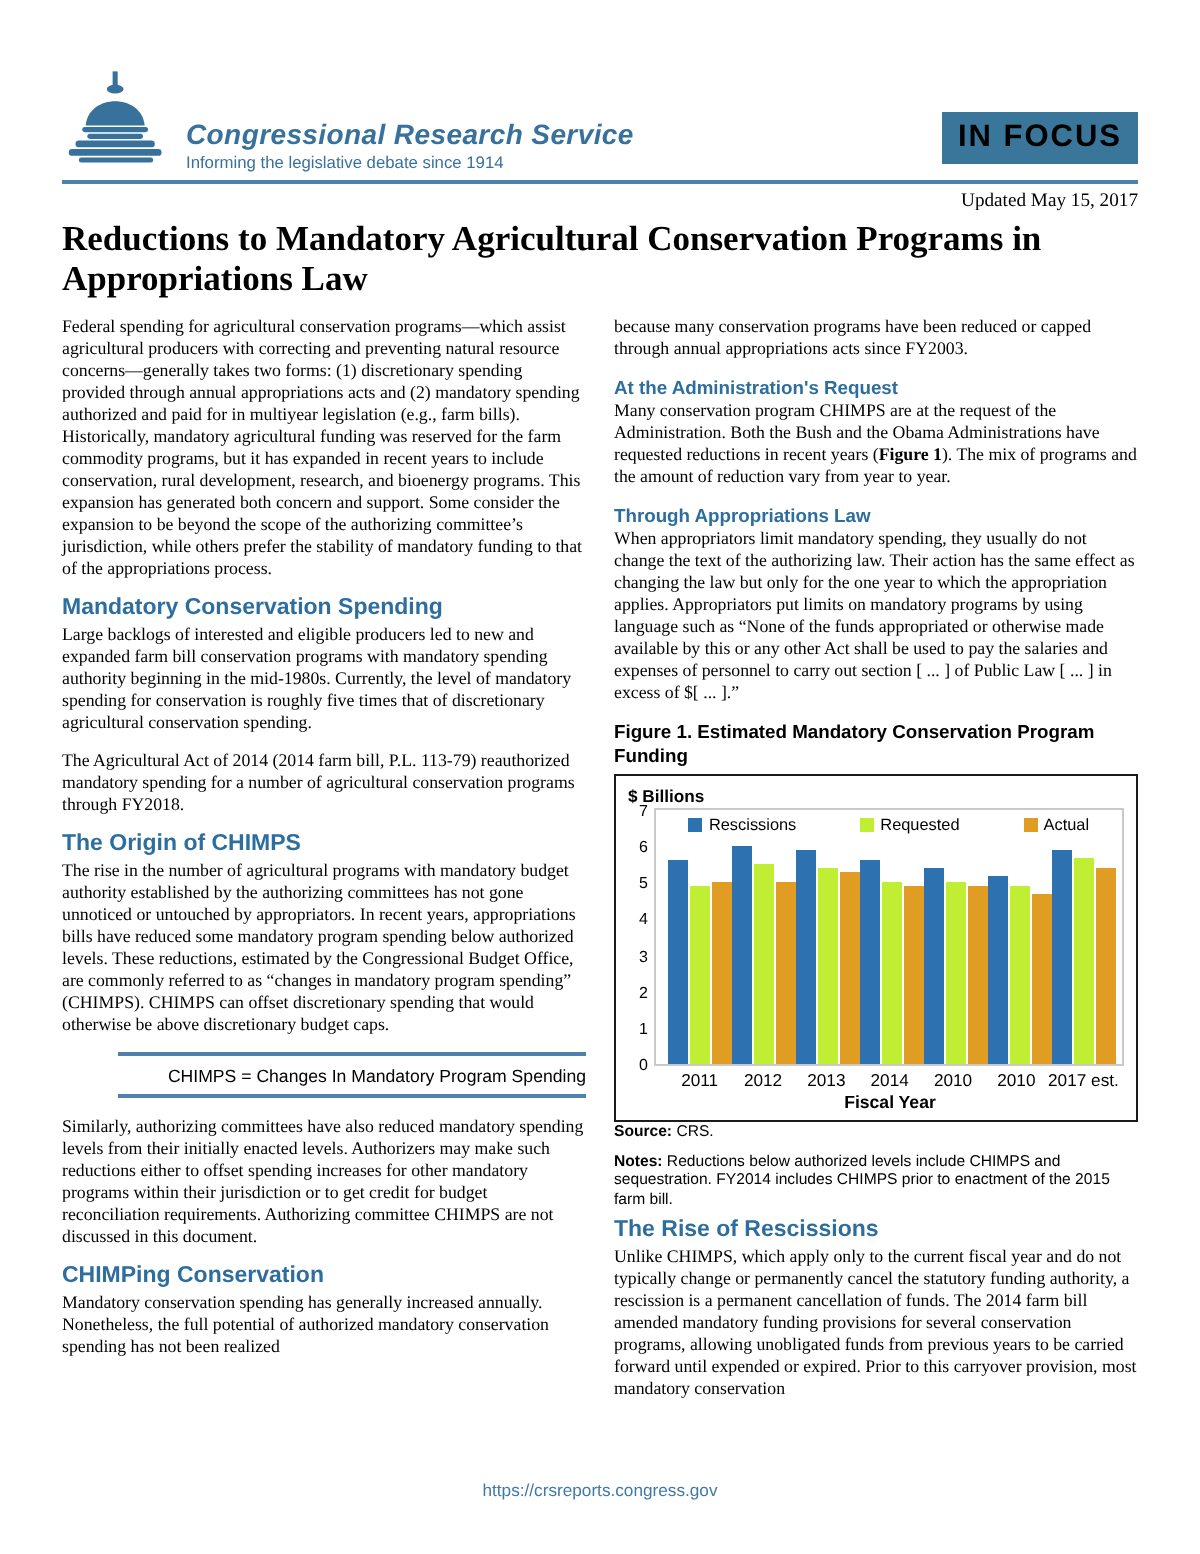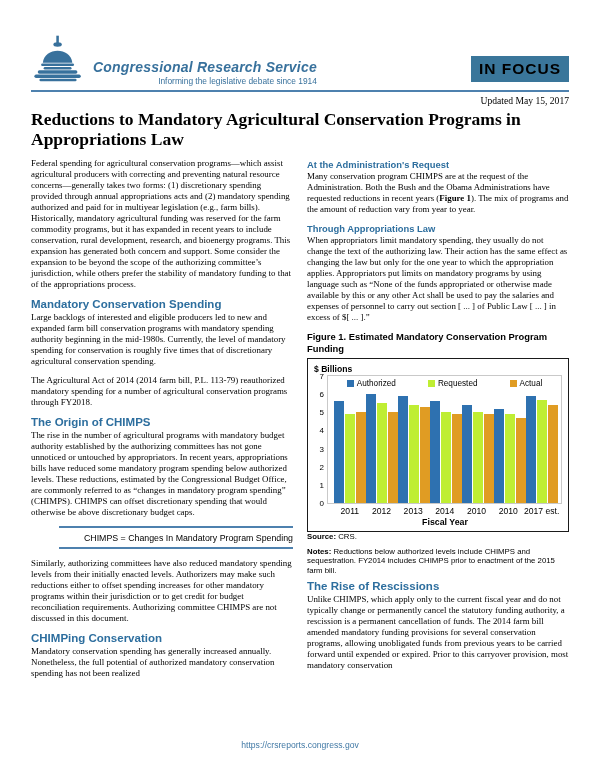--- a/index.html
+++ b/index.html
@@ -7,21 +7,21 @@
     width:600px;height:777px;position:relative;background:#ffffff;overflow:hidden;
     font-family:"Liberation Serif",serif;color:#000;
     -webkit-font-smoothing:antialiased;
   }
   .page{padding:26px 31px 0 31px;}
 
   
   .hdr{display:flex;justify-content:space-between;align-items:flex-end;height:62px;}
   .brand{display:flex;align-items:flex-end;gap:8px;}
   .brand svg{display:block;}
-  .brand-text{padding-bottom:2px;text-align:right;}
+  .brand-text{padding-bottom:2px;}
   .org{font-family:"Liberation Sans",sans-serif;font-weight:bold;font-style:italic;
        font-size:14px;color:#38719C;letter-spacing:.2px;line-height:15px;}
   .tagline{font-family:"Liberation Sans",sans-serif;font-size:8.4px;color:#38719C;
        line-height:10px;margin-top:1px;}
   .badge{width:98px;height:26px;background:#3A769A;color:#000000;margin-bottom:6px;
        font-family:"Liberation Sans",sans-serif;font-weight:bold;font-size:15.5px;
        display:flex;align-items:center;justify-content:center;letter-spacing:1px;}
   .hdr-rule{border:none;border-top:2px solid #4E81AE;margin:2px 0 0 0;}
   .updated{text-align:right;font-size:9.6px;margin:3px 0 3px 0;}
   .doc-title{font-size:17.5px;font-weight:bold;line-height:20px;margin:1px 0 9px 0;}
@@ -114,20 +114,21 @@
 
       <div class="callout">CHIMPS = Changes In Mandatory Program Spending</div>
 
       <p>Similarly, authorizing committees have also reduced mandatory spending levels from their initially enacted levels. Authorizers may make such reductions either to offset spending increases for other mandatory programs within their jurisdiction or to get credit for budget reconciliation requirements. Authorizing committee CHIMPS are not discussed in this document.</p>
 
       <h2 class="sec">CHIMPing Conservation</h2>
       <p>Mandatory conservation spending has generally increased annually. Nonetheless, the full potential of authorized mandatory conservation spending has not been realized</p>
     </div>
 
     <div class="col">
+      <p>because many conservation programs have been reduced or capped through annual appropriations acts since FY2003.</p>
 
       <h3 class="sub">At the Administration's Request</h3>
       <p><span>Many conservation program CHIMPS are at the request of the Administration. Both the Bush and the Obama Administrations have requested reductions in recent years (</span><b>Figure 1</b><span>). The mix of programs and the amount of reduction vary from year to year.</span></p>
 
       <h3 class="sub">Through Appropriations Law</h3>
       <p>When appropriators limit mandatory spending, they usually do not change the text of the authorizing law. Their action has the same effect as changing the law but only for the one year to which the appropriation applies. Appropriators put limits on mandatory programs by using language such as “None of the funds appropriated or otherwise made available by this or any other Act shall be used to pay the salaries and expenses of personnel to carry out section [ ... ] of Public Law [ ... ] in excess of $[ ... ].”</p>
 
       <div class="fig-caption">Figure 1. Estimated Mandatory Conservation Program Funding</div>
 
       <div class="figure">
@@ -140,21 +141,21 @@
               <div class="ytick" style="top: 69.5714px;">3</div>
               <div class="ytick" style="top: 51.4286px;">4</div>
               <div class="ytick" style="top: 33.2857px;">5</div>
               <div class="ytick" style="top: 15.1429px;">6</div>
               <div class="ytick" style="top: -3px;">7</div>
             </div>
           <div class="plot">
             <div class="legend">
                 <span class="lg-item">
                   <span class="sw" style="background: rgb(46, 113, 176);"></span>
-                  <span>Authorized</span>
+                  <span>Rescissions</span>
                 </span>
                 <span class="lg-item">
                   <span class="sw" style="background: rgb(191, 238, 51);"></span>
                   <span>Requested</span>
                 </span>
                 <span class="lg-item">
                   <span class="sw" style="background: rgb(224, 156, 35);"></span>
                   <span>Actual</span>
                 </span>
               </div>

